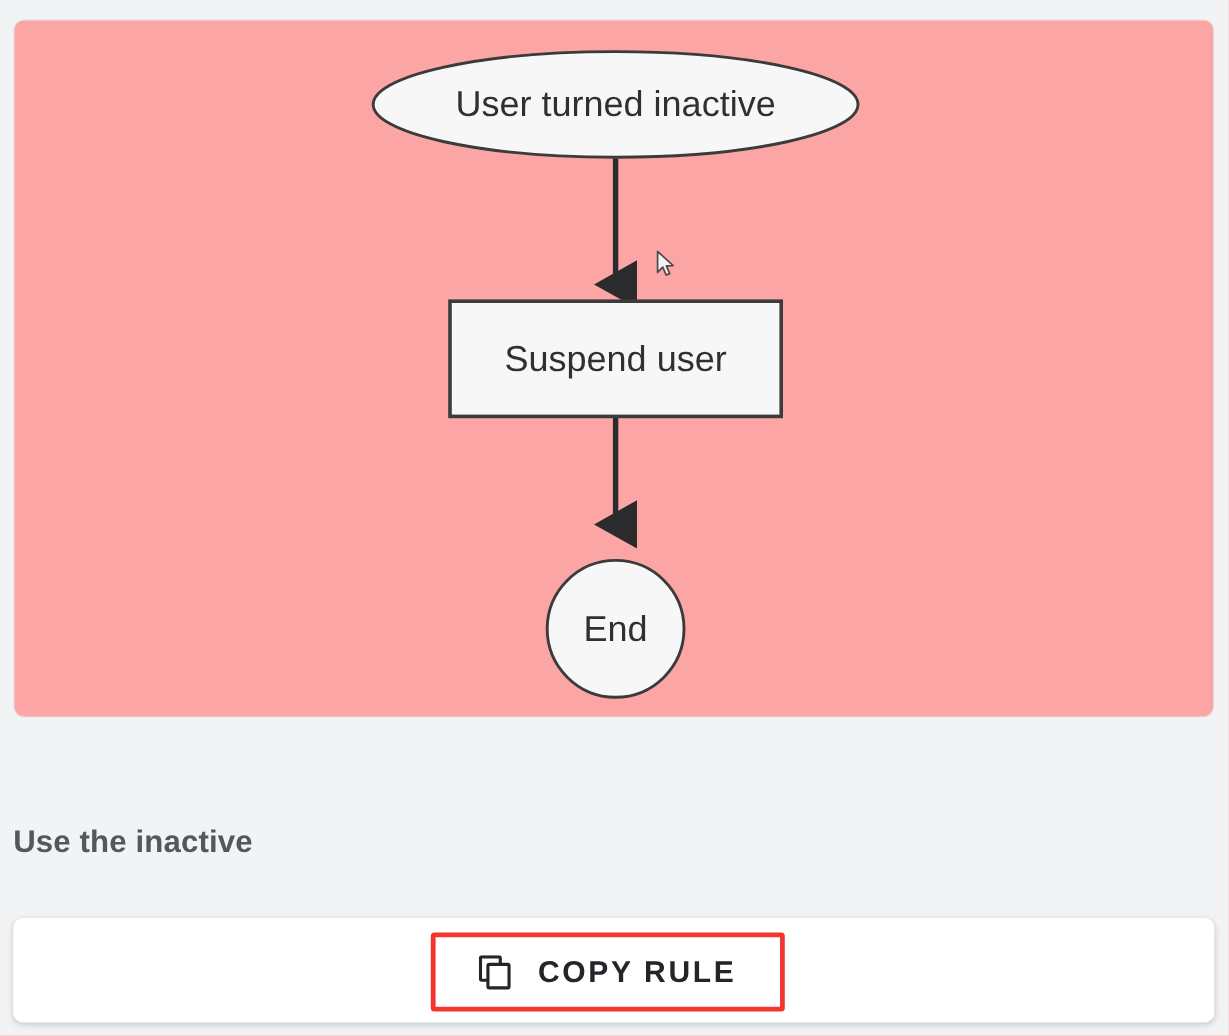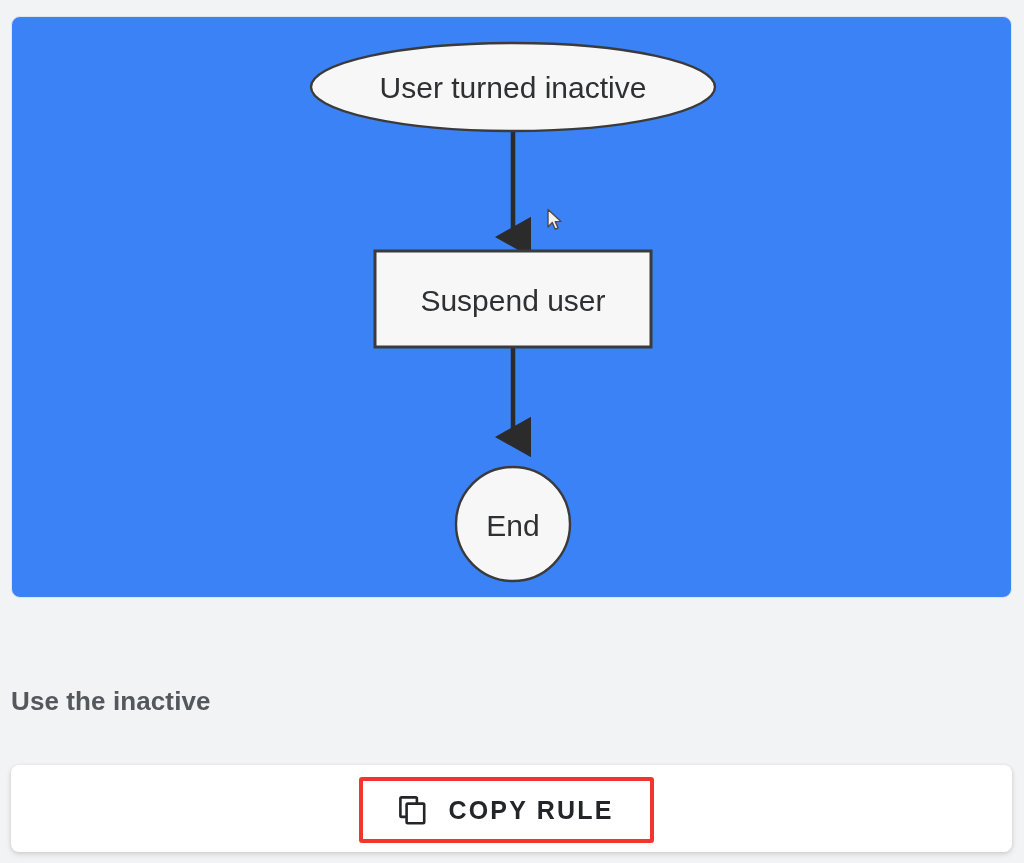--- a/index.html
+++ b/index.html
@@ -15,21 +15,21 @@
     position: relative;
   }
 
   
   .diagram-card {
     position: absolute;
     left: 11px;
     top: 16px;
     width: 1001px;
     height: 582px;
-    background: #3b82f6;
+    background: #fca5a5;
     border: 1px solid #e3e5e8;
     border-radius: 9px;
     box-sizing: border-box;
     overflow: hidden;
   }
 
   .diagram-svg-wrap {
     position: absolute;
     left: 0;
     top: 0;

